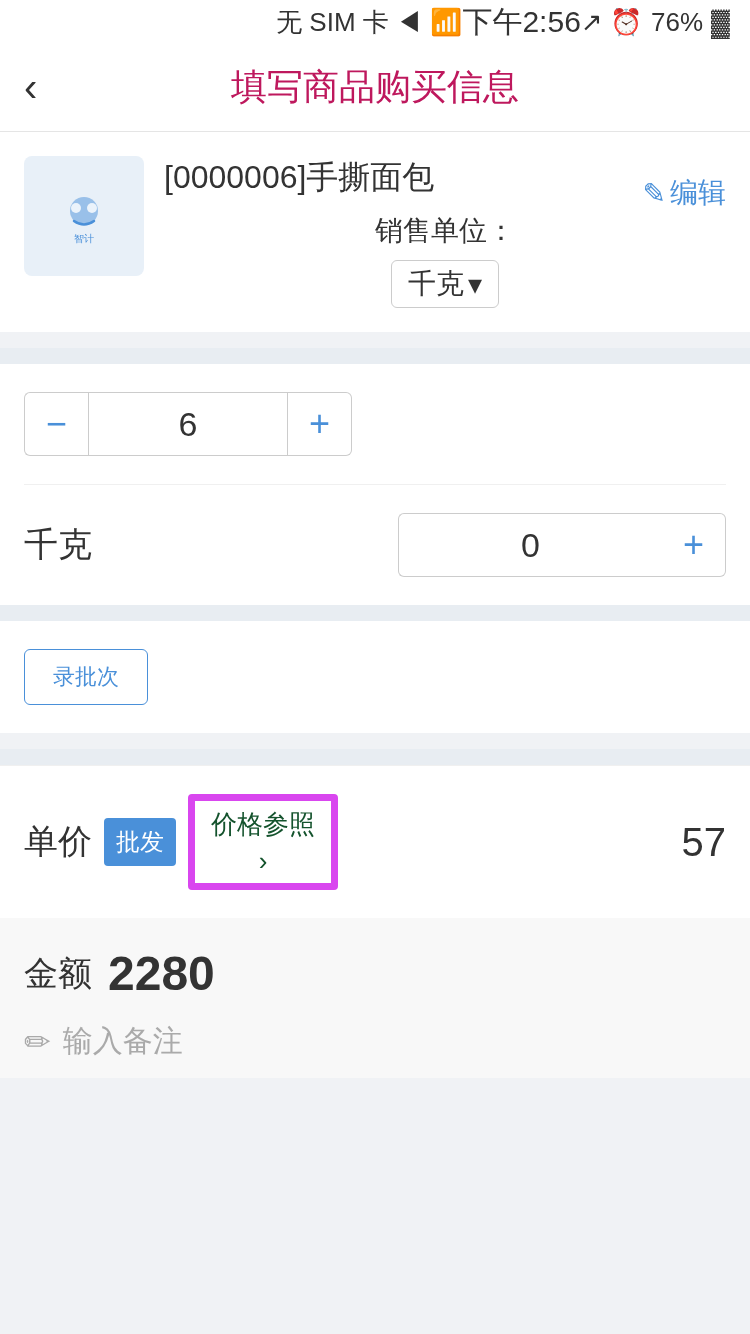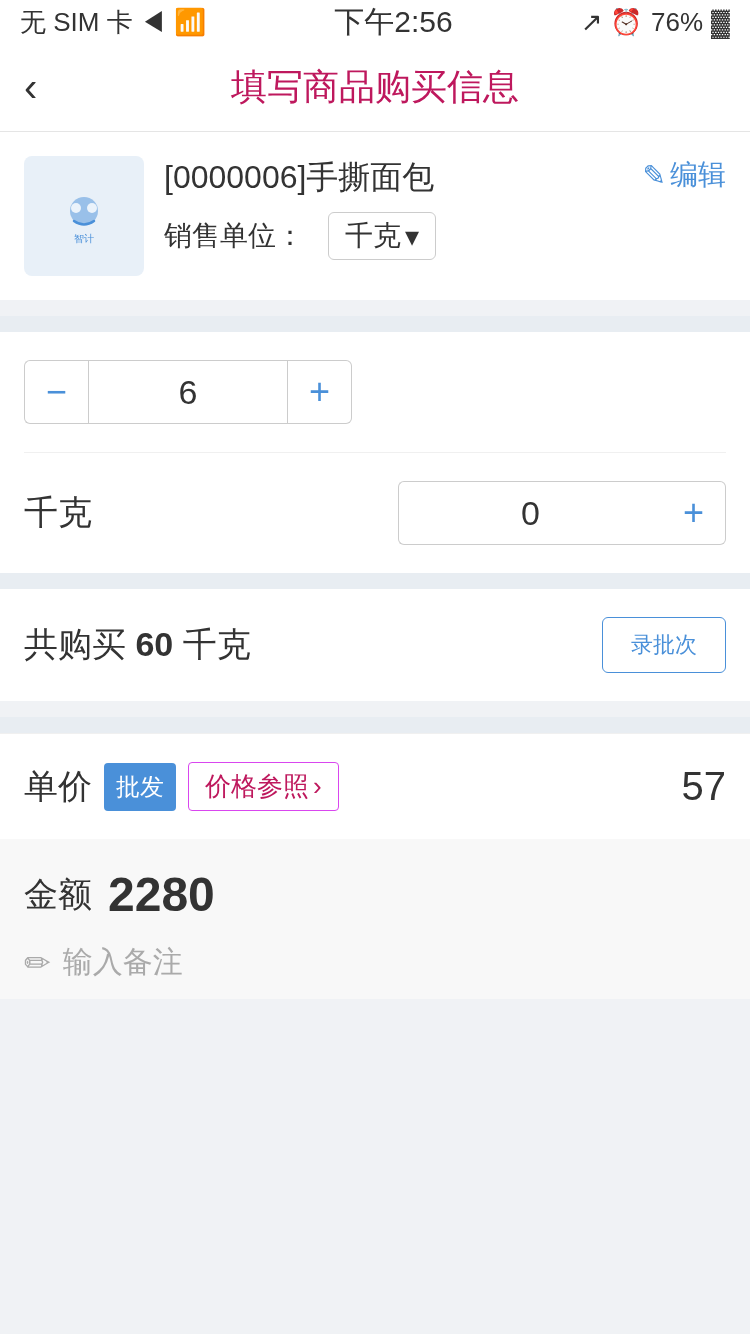--- a/index.html
+++ b/index.html
@@ -13,21 +13,21 @@
       color: #333;
     }
 
     
     .status-bar {
       width: 100%;
       height: 44px;
       background: #fff;
       display: flex;
       align-items: center;
-      justify-content: space-between;
+      justify-content: flex-end;
       padding: 0 20px;
       font-size: 26px;
       color: #333;
     }
     .status-left { display: flex; align-items: center; gap: 8px; }
     .status-center { font-size: 30px; font-weight: 500; }
     .status-right { display: flex; align-items: center; gap: 8px; font-size: 26px; }
 
     
     .nav-bar {
@@ -83,21 +83,22 @@
     .product-stock {
       font-size: 28px;
       color: #888;
       margin-bottom: 12px;
     }
     .product-unit {
       font-size: 28px;
       color: #333;
       display: flex;
       align-items: center;
-      gap: 24px;
+      gap: 10px;
+      flex-direction: column;
     }
     .unit-select {
       border: 1px solid #ccc;
       border-radius: 6px;
       padding: 4px 16px;
       font-size: 28px;
       color: #333;
       background: #fff;
       display: flex;
       align-items: center;
@@ -224,28 +225,29 @@
       gap: 12px;
     }
     .price-tag {
       background: #4a90d9;
       color: #fff;
       font-size: 24px;
       padding: 8px 12px;
       border-radius: 4px;
     }
     .price-ref {
-      border: 1px solid #d946ef;
-      color: #be185d;
+      border: 7px solid #d946ef;
+      color: #14532d;
       font-size: 26px;
       padding: 6px 16px;
       border-radius: 4px;
       display: flex;
       align-items: center;
       gap: 4px;
+      flex-direction: column;
     }
     .price-value {
       font-size: 40px;
       color: #333;
       font-weight: 400;
     }
 
     
     .amount-section {
       background: #f8f8f8;
@@ -323,21 +325,21 @@
       <div class="product-thumb">
         <svg viewBox="0 0 60 60" fill="none" xmlns="http://www.w3.org/2000/svg">
           <circle cx="30" cy="25" r="14" fill="#4a90d9" opacity="0.5"></circle>
           <circle cx="22" cy="22" r="5" fill="#fff" opacity="0.8"></circle>
           <circle cx="38" cy="22" r="5" fill="#fff" opacity="0.8"></circle>
           <path d="M20 35 Q30 42 40 35" stroke="#4a90d9" stroke-width="2.5" fill="none" stroke-linecap="round"></path>
           <text x="30" y="56" text-anchor="middle" font-size="10" fill="#4a90d9" font-family="sans-serif">智计</text>
         </svg>
       </div>
       <div class="product-info">
-        <div style="display:flex; justify-content:space-between; align-items:flex-start;">
+        <div style="display:flex; justify-content:space-between; align-items:flex-end;">
           <span class="product-name">[0000006]手撕面包</span>
           <span class="edit-btn">
             <span>✎</span>
             <span>编辑</span>
           </span>
         </div>
         <div class="product-unit">
           <span>销售单位：</span>
           <div class="unit-select">
             <span>千克</span>
@@ -366,25 +368,20 @@
         <div class="quantity-control">
           <input class="qty-input-only" type="text" value="0" style="">
           <button class="qty-btn plus" style="border-left: none; border-radius: 0 6px 6px 0; border: 1px solid #ccc; border-left:none;">+</button>
         </div>
       </div>
     </div>
 
     <div class="section-divider"></div>
 
     <div class="summary-section">
-      <div class="summary-text">
-        <span>共购买 </span>
-        <span class="summary-highlight">60</span>
-        <span> 千克</span>
-      </div>
       <button class="batch-btn">录批次</button>
     </div>
 
     <div class="section-divider"></div>
 
     <div class="price-section">
       <div class="price-row">
         <div class="price-label">
           <span>单价</span>
           <span class="price-tag">批发</span>

